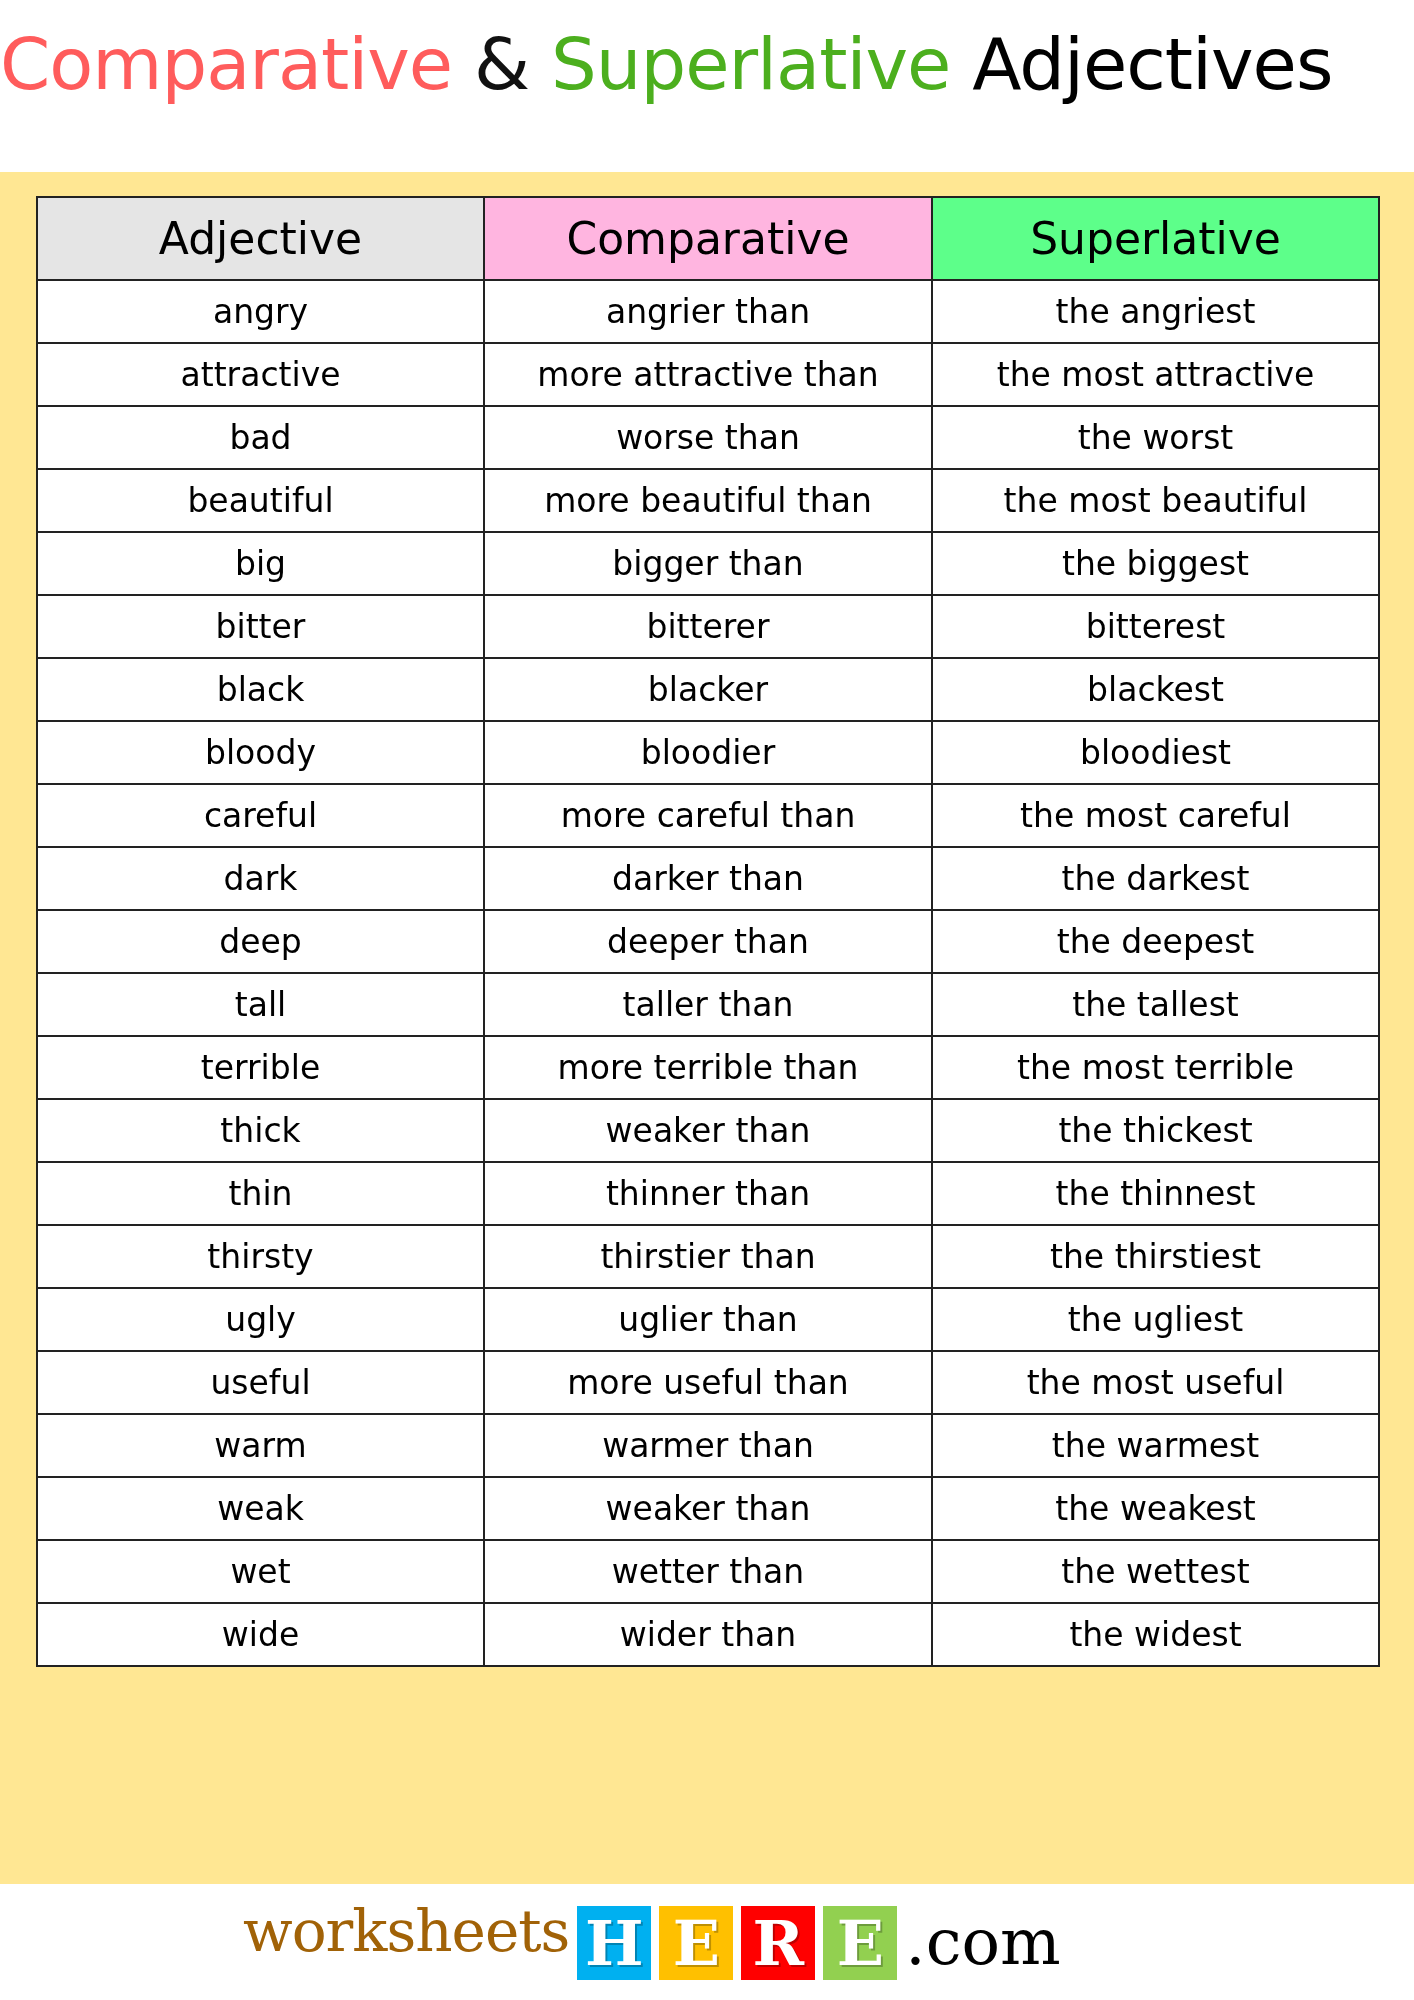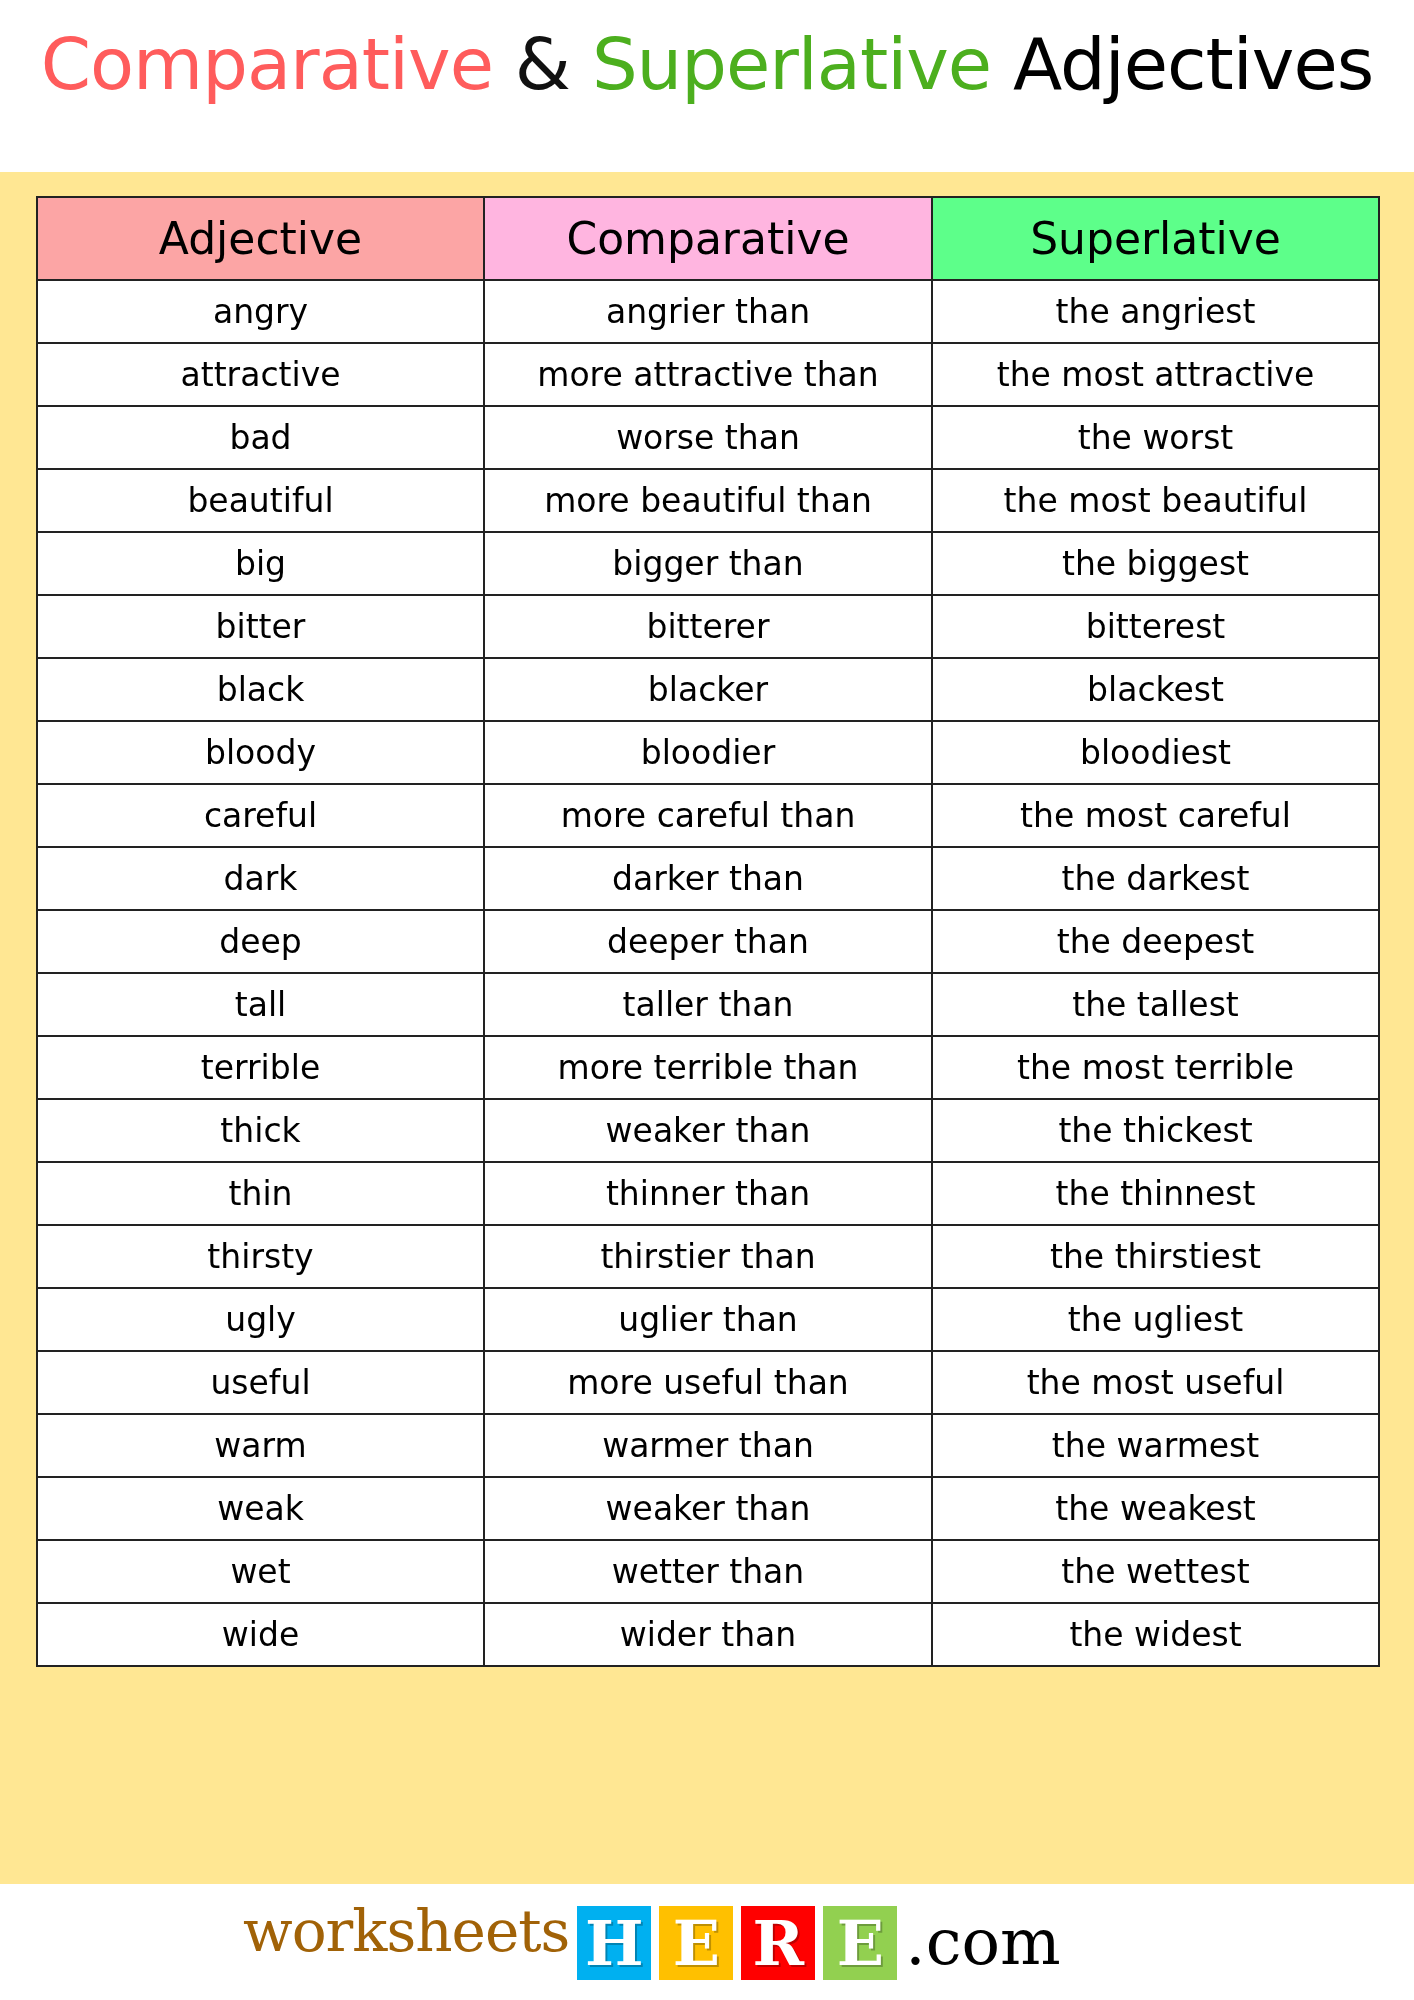--- a/index.html
+++ b/index.html
@@ -1,21 +1,21 @@
 <!DOCTYPE html>
 <html><head>
 <meta charset="utf-8">
 <style>
   html, body { margin: 0; padding: 0; }
   body {
     width: 1414px; height: 2000px; background: #ffffff; position: relative; overflow: hidden;
     font-family: "DejaVu Sans", "Liberation Sans", sans-serif;
   }
   .title {
-    position: absolute; left: 0; top: 22px; width: 1414px; text-align: center;
+    position: absolute; left: 0; top: 22px; width: 1414px; 
     font-size: 72px; font-weight: 500; letter-spacing: -1px; white-space: nowrap;
     font-family: "DejaVu Sans", sans-serif;
   }
   .title .w1 { color: #ff5c5c; }
   .title .w2 { color: #111111; }
   .title .w3 { color: #4caf1e; }
   .title .w4 { color: #000000; }
   .panel {
     position: absolute; left: 0; top: 172px; width: 1414px; height: 1712px; background: #ffe793;
   }
@@ -23,21 +23,21 @@
     position: absolute; left: 36px; top: 196px; width: 1342px; border-collapse: collapse;
     table-layout: fixed; background: #ffffff;
   }
   table.grid th, table.grid td {
     border: 2px solid #222222; text-align: center; vertical-align: middle; padding: 0;
     color: #000000; white-space: nowrap; overflow: hidden;
   }
   table.grid th {
     height: 81px; font-size: 44px; font-weight: 500;
   }
-  table.grid th.c1 { background: #fca5a5; }
+  table.grid th.c1 { background: #e5e5e5; }
   table.grid th.c2 { background: #ffb5e0; }
   table.grid th.c3 { background: #5dff8a; }
   table.grid td { height: 61px; font-size: 33px; }
   table.grid td.adj { font-weight: normal; }
   .logo {
     position: absolute; left: 243px; top: 1902px; height: 78px; display: flex; align-items: flex-end;
     font-family: "DejaVu Serif", "Liberation Serif", serif;
   }
   .logo .ws { color: #a16207; font-size: 58px; font-weight: normal; line-height: 1; margin-bottom: 20px; letter-spacing: -1px; }
   .logo .box {

